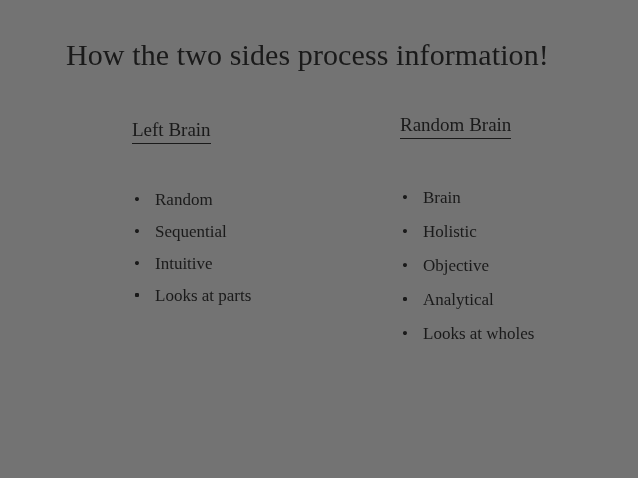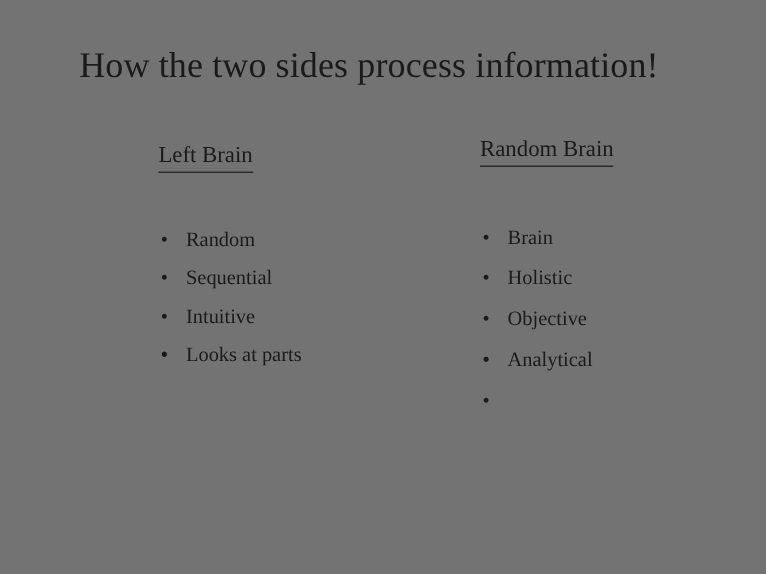--- a/index.html
+++ b/index.html
@@ -135,17 +135,18 @@
       </li>
       <li class="bullet-item">
         <span class="bullet-mark">•</span>
       </li>
       <li class="bullet-item">
         <span class="bullet-mark">•</span>
         <span>Analytical</span>
       </li>
       <li class="bullet-item">
         <span class="bullet-mark">•</span>
+        <span>Looks at wholes</span>
       </li>
     </ul>
   </div>
 
 </div>
 
 </body></html>

